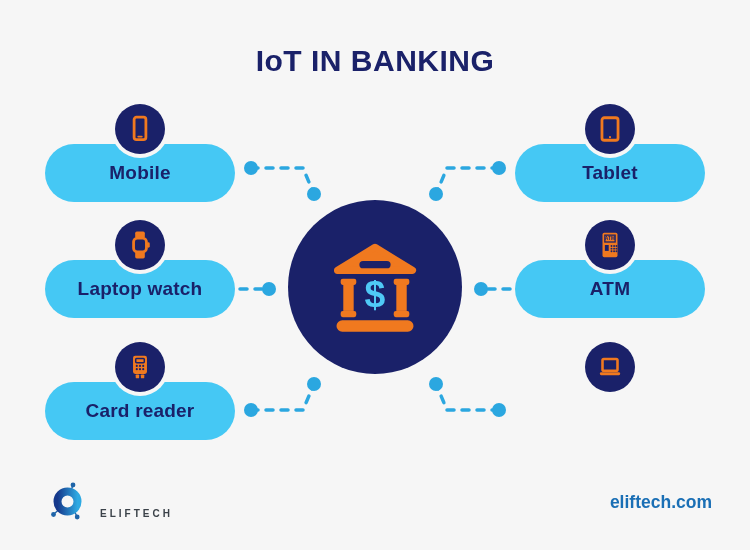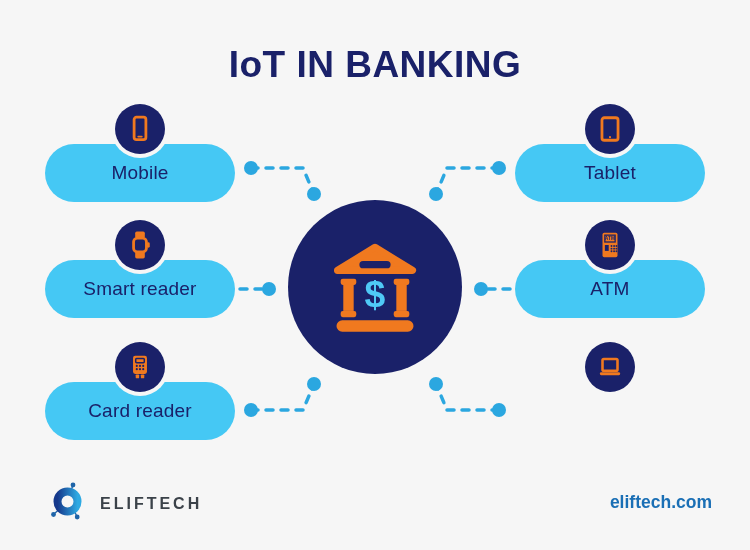--- a/index.html
+++ b/index.html
@@ -2,43 +2,43 @@
 <html><head>
 <meta charset="utf-8">
 <style>
   html,body{margin:0;padding:0;background:#e9e9e9;}
   .canvas{
     position:relative;width:750px;height:550px;background:#F6F6F6;
     font-family:"Liberation Sans","DejaVu Sans",sans-serif;overflow:hidden;margin:0 auto;
   }
   .title{
     position:absolute;top:44px;left:0;width:100%;text-align:center;
-    font-size:37px;font-weight:800;color:#1A2169;letter-spacing:.5px;
+    font-size:30px;font-weight:800;color:#1A2169;letter-spacing:.5px;
   }
   .connectors{position:absolute;left:0;top:0;width:750px;height:550px;pointer-events:none;}
   .hub{
     position:absolute;left:288px;top:200px;width:174px;height:174px;border-radius:50%;
     background:#1A2169;display:flex;align-items:center;justify-content:center;z-index:3;
   }
   .node{position:absolute;width:190px;height:102px;}
   .node.r1{top:104px} .node.r2{top:220px} .node.r3{top:342px}
   .node.left{left:45px} .node.right{left:515px}
   .pill{
     position:absolute;left:0;top:40px;width:190px;height:58px;background:#45C8F4;
     border-radius:29px;display:flex;align-items:center;justify-content:center;
-    font-size:19px;font-weight:normal;color:#1A2169;letter-spacing:.2px;z-index:1;
+    font-size:19px;font-weight:bold;color:#1A2169;letter-spacing:.2px;z-index:1;
   }
   .icon-circle{
     position:absolute;left:70px;top:0;width:50px;height:50px;border-radius:50%;
     background:#1A2169;box-shadow:0 0 0 4px #F6F6F6;z-index:2;
     display:flex;align-items:center;justify-content:center;
   }
   .footer-logo{position:absolute;left:46px;top:480px;width:44px;height:44px;}
   .brand{
-    position:absolute;left:100px;top:495px;font-size:16px;font-weight:700;
+    position:absolute;left:100px;top:508px;font-size:10px;font-weight:700;
     color:#3B4249;letter-spacing:3px;
   }
   .website{
     position:absolute;right:38px;top:492px;font-size:17.5px;font-weight:bold;color:#1A6FB5;margin-left:9px;
   }
 </style>
 </head>
 <body>
 
 <div class="canvas">
@@ -97,21 +97,21 @@
 
   <div class="node left r2">
     <div class="icon-circle">
       <svg viewBox="0 0 28 28" width="30" height="30">
         <rect x="9.5" y="1.5" width="9" height="6" rx="1.5" fill="#F0791F"></rect>
         <rect x="9.5" y="20.5" width="9" height="6" rx="1.5" fill="#F0791F"></rect>
         <rect x="8" y="7.5" width="12" height="13" rx="3.5" fill="none" stroke="#F0791F" stroke-width="2.6"></rect>
         <rect x="20.5" y="11.5" width="2.6" height="5" rx="1.3" fill="#F0791F"></rect>
       </svg>
     </div>
-    <div class="pill">Smart reader</div>
+    <div class="pill">Laptop watch</div>
   </div>
 
   <div class="node left r3">
     <div class="icon-circle">
       <svg viewBox="0 0 28 28" width="30" height="30">
         <rect x="7.5" y="3.5" width="13" height="17" rx="2" fill="#F0791F"></rect>
         <rect x="10" y="6" width="8" height="4" rx="0.8" fill="none" stroke="#1A2169" stroke-width="1.4"></rect>
         <g fill="#1A2169">
           <circle cx="11" cy="13" r="1"></circle>
             <circle cx="14" cy="13" r="1"></circle>

